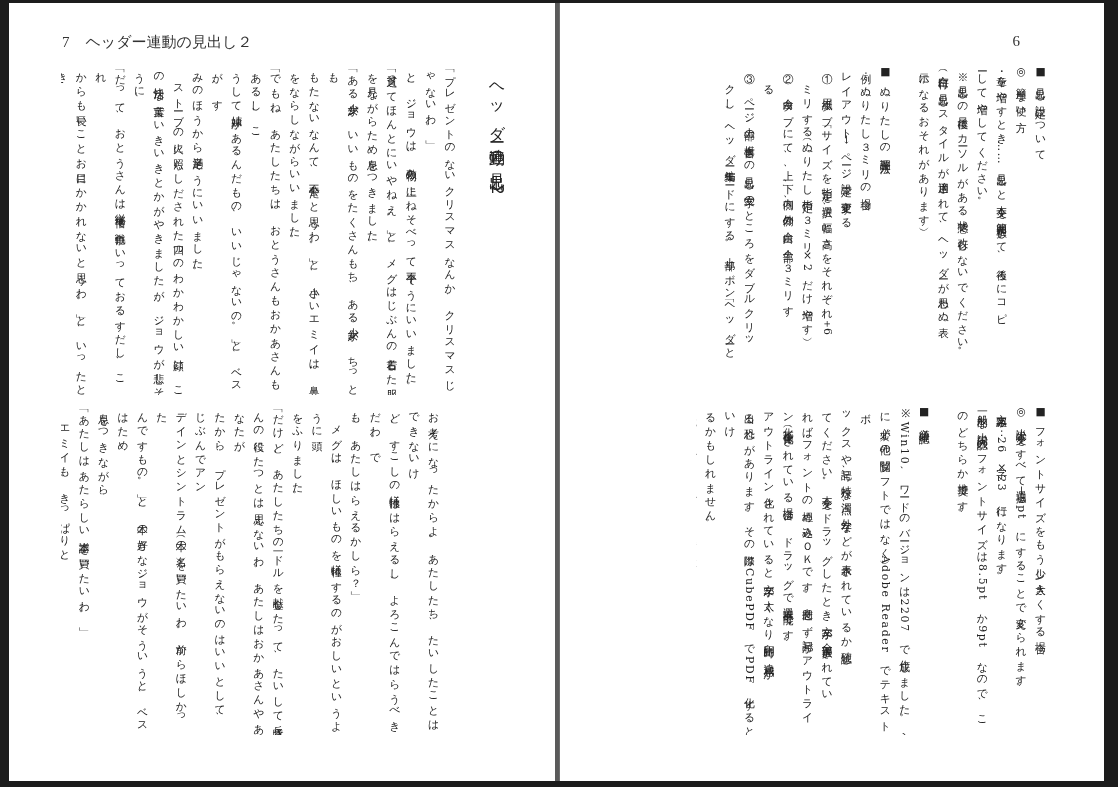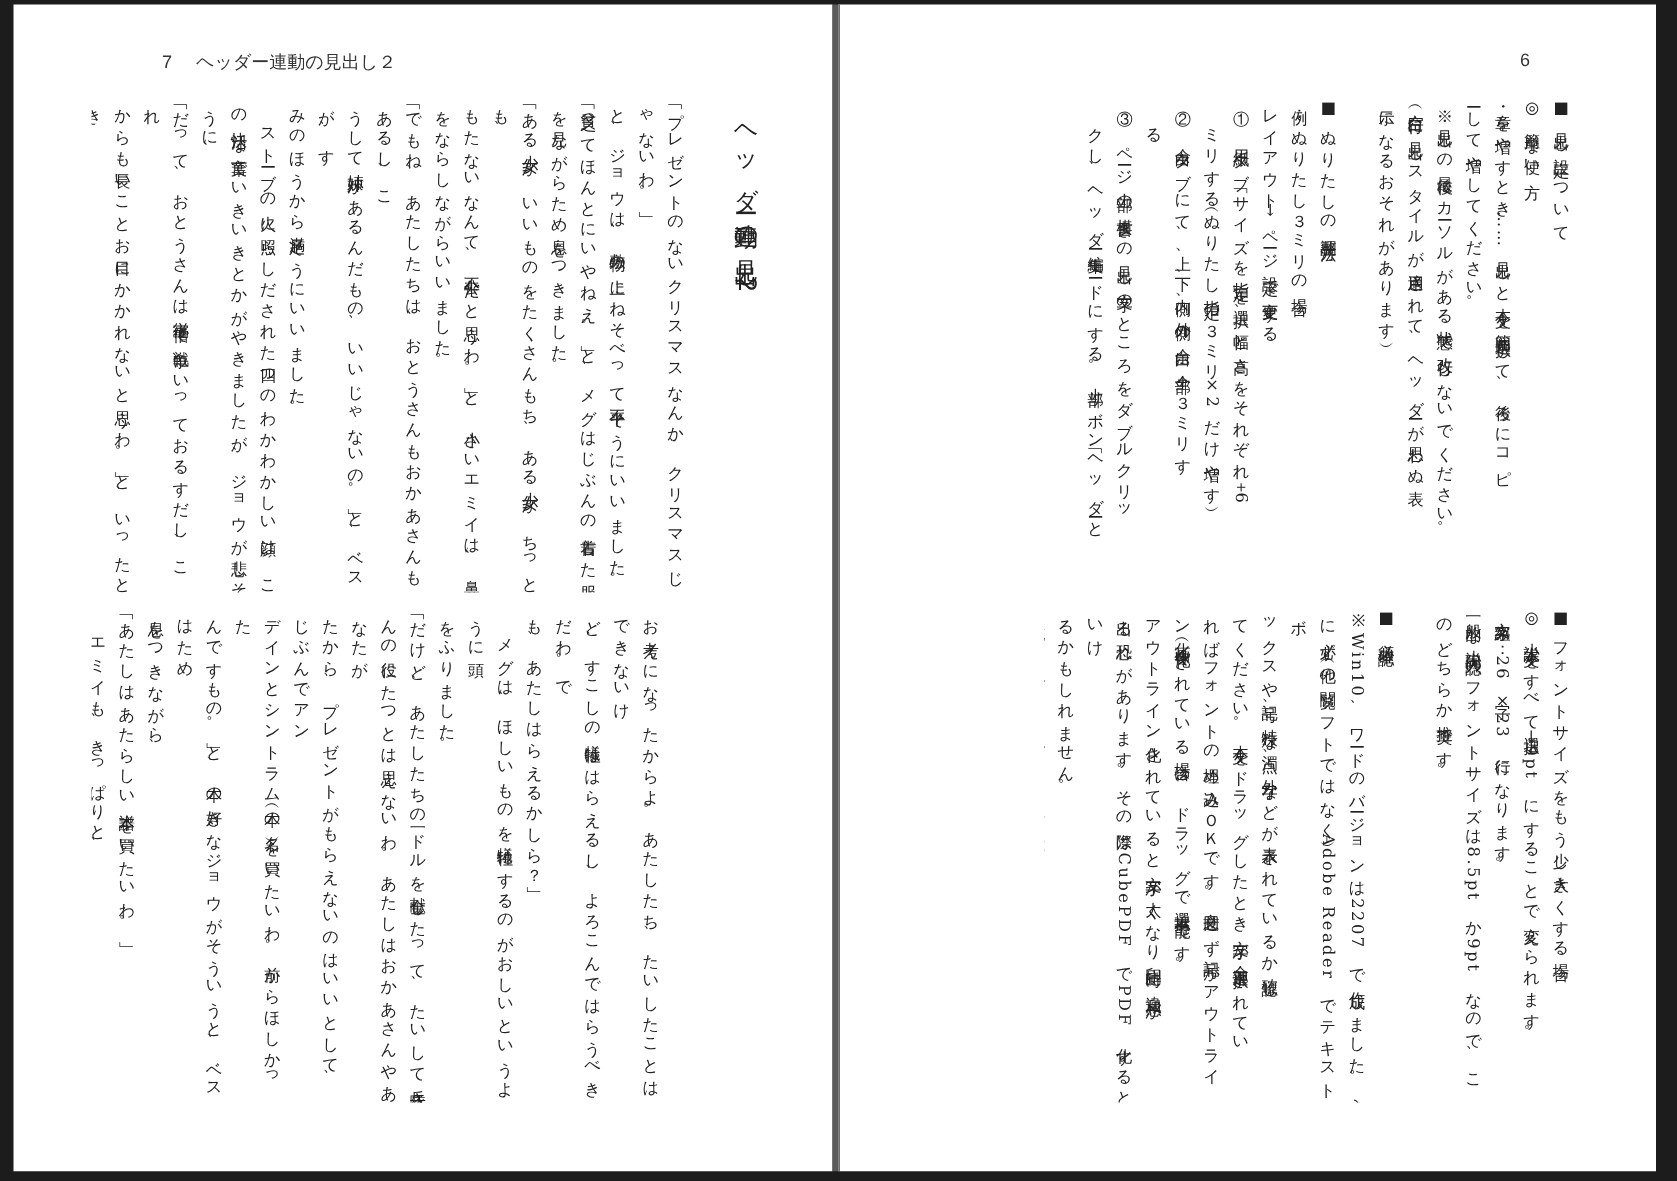--- a/index.html
+++ b/index.html
@@ -12,22 +12,22 @@
     .page {
       position: absolute; top: 3px; height: 778px; background: #ffffff;
       overflow: hidden;
     }
     #page-left { left: 9px; width: 546px; }
     #page-right { left: 559px; width: 544px; border-left: 1px solid #6e6e6e; }
     .spine { position: absolute; left: 555px; top: 3px; width: 4px; height: 778px; background: #5a5a5a; }
     .bottom-bar { position: absolute; left: 0; top: 781px; width: 1118px; height: 6px; background: #1c1c1c; }
 
     .running-header {
-      position: absolute; top: 30px; font-size: 12px; color: #333;
-      font-family: Liberation Sans, sans-serif; white-space: nowrap; margin-left: 46px;
+      position: absolute; top: 30px; font-size: 15px; color: #333;
+      font-family: Liberation Serif, serif; white-space: nowrap;
     }
     #left-header { left: 53px; }
     #left-header .num { margin-right: 16px; }
     #right-page-num { right: 84px; }
 
     .tier {
       position: absolute;
       writing-mode: vertical-rl;
       font-size: 10.8px;
       line-height: 19.4px;

